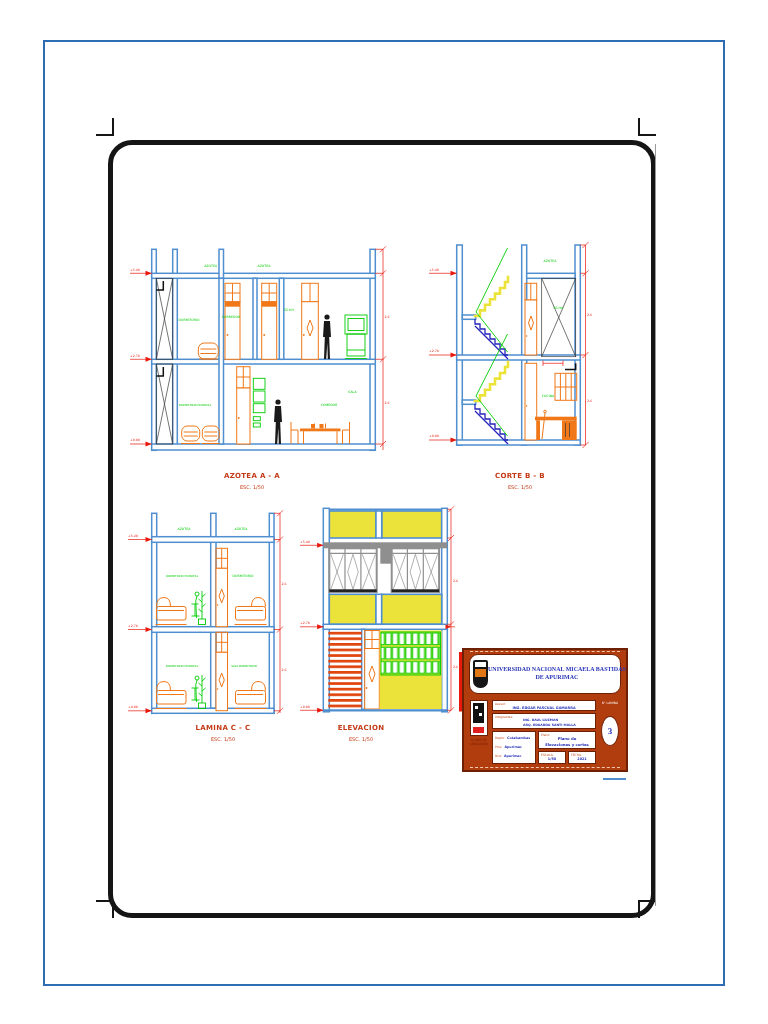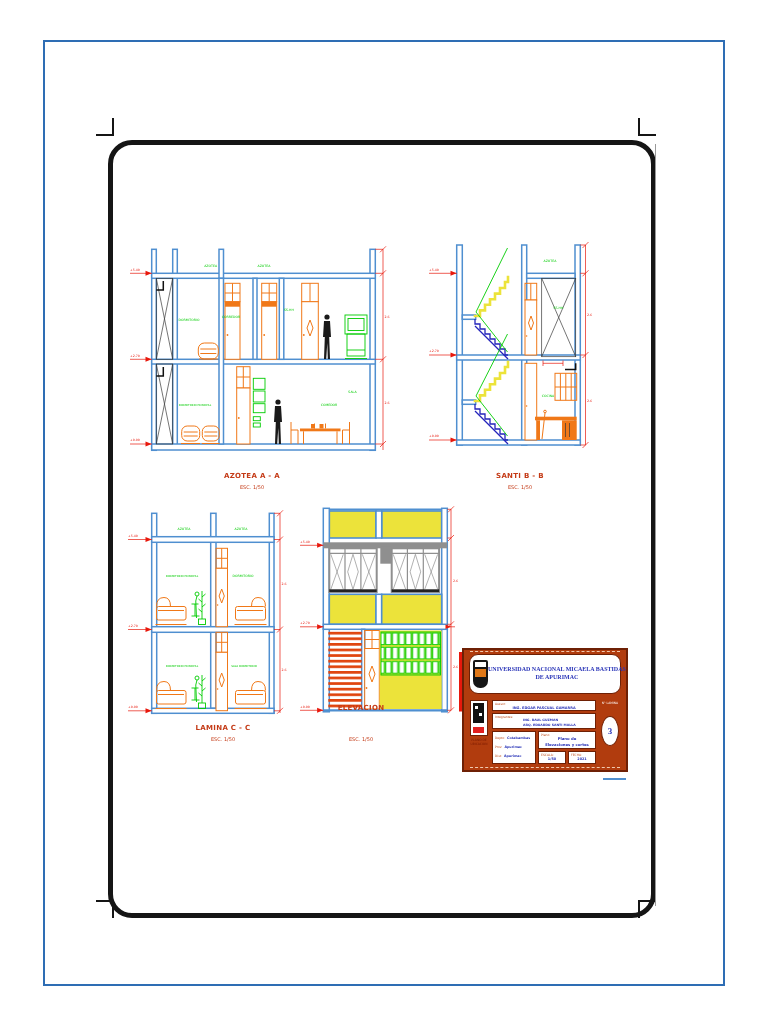--- a/index.html
+++ b/index.html
@@ -412,25 +412,25 @@
       <line class="r" x1="153" y1="6.3" x2="153" y2="207.3"></line>
       <path class="r" d="M149.3,6.3 h3.7 M149.3,35 h3.7 M149.3,121.3 h3.7 M149.3,207.3 h3.7"></path>
       <path class="r" d="M150,9.3 l6,-6 M150,38 l6,-6 M150,124.3 l6,-6 M150,210.3 l6,-6"></path>
       <text class="rt" x="155" y="79">2.6</text>
       <text class="rt" x="155" y="165">2.6</text>
     </g>
   </svg>
 
   <div class="dtitle" style="left:217px;top:472px">AZOTEA A - A</div>
   <div class="dscale" style="left:217px;top:484px">ESC. 1/50</div>
-  <div class="dtitle" style="left:485px;top:472px">SANTI B - B</div>
+  <div class="dtitle" style="left:485px;top:472px">CORTE B - B</div>
   <div class="dscale" style="left:485px;top:484px">ESC. 1/50</div>
   <div class="dtitle" style="left:188px;top:724px">LAMINA C - C</div>
   <div class="dscale" style="left:188px;top:736px">ESC. 1/50</div>
-  <div class="dtitle" style="left:326px;top:704px">ELEVACION</div>
+  <div class="dtitle" style="left:326px;top:724px">ELEVACION</div>
   <div class="dscale" style="left:326px;top:736px">ESC. 1/50</div>
 
   <div class="tblock">
     <div class="tb-top">
       <div class="tb-logo">
         <div class="tb-shield">
             <i></i>
             <i></i>
           </div>
       </div>

